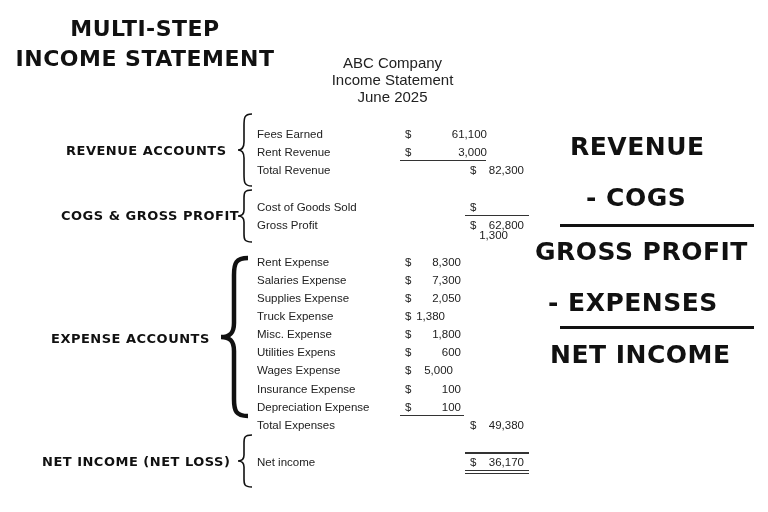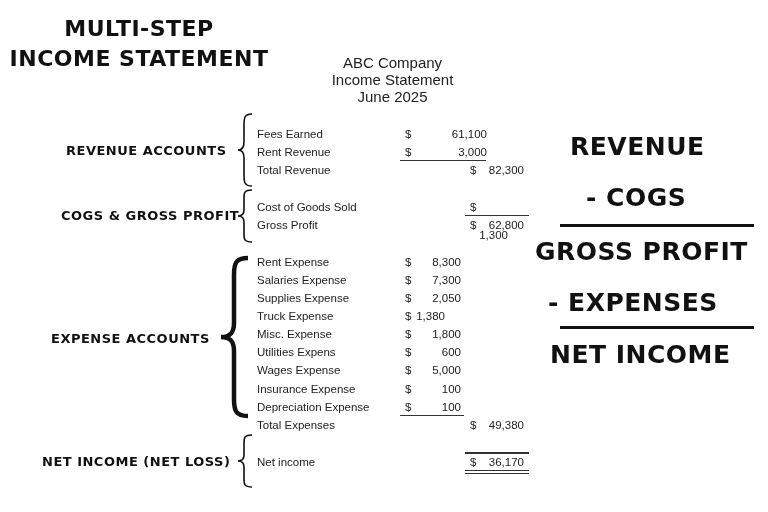--- a/index.html
+++ b/index.html
@@ -5,21 +5,21 @@
     html, body { margin: 0; padding: 0; }
     body {
       width: 768px; height: 512px; background: #ffffff; position: relative; overflow: hidden;
       font-family: "Liberation Sans", sans-serif; color: #1a1a1a;
     }
     .abs { position: absolute; }
     .heavy {
       font-family: "DejaVu Sans", sans-serif; font-weight: 900; color: #111111;
       letter-spacing: 0.5px; white-space: nowrap;
     }
-    .main-title { left: 8px; top: 14px; width: 262px; text-align: center; font-size: 22px; line-height: 30px; }
+    .main-title { left: 14px; top: 14px; width: 262px; text-align: center; font-size: 22px; line-height: 30px; }
     .section-label { font-size: 13px; }
     .doc-header { left: 320px; top: 54px; width: 145px; text-align: center; font-size: 15px; line-height: 17px; color: #222; }
     .row { position: absolute; left: 257px; height: 18px; font-size: 11.5px; line-height: 18px; color: #222; white-space: nowrap; }
     .amt { position: absolute; font-size: 11.5px; line-height: 18px; white-space: nowrap; color: #222; }
     .dollar { position: absolute; }
     .num { position: absolute; text-align: right; }
     .line { position: absolute; height: 1px; background: #333; }
     .brace { position: absolute; }
     .formula { font-size: 25px; }
     .formula-rule { position: absolute; height: 3px; background: #111; }
@@ -127,21 +127,21 @@
 
 <div class="row" style="top:343px;"><span>Utilities Expens</span></div>
 <div class="amt" style="left:405px; top:343px; width:56px;">
     <span class="dollar" style="left:0;">$</span>
     <span class="num" style="right:0;">600</span>
   </div>
 
 <div class="row" style="top:361px;"><span>Wages Expense</span></div>
 <div class="amt" style="left:405px; top:361px; width:56px;">
     <span class="dollar" style="left:0;">$</span>
-    <span class="num" style="right:0;">5,000</span>
+    <span class="num" style="right:8px;">5,000</span>
   </div>
 
 <div class="row" style="top:380px;"><span>Insurance Expense</span></div>
 <div class="amt" style="left:405px; top:380px; width:56px;">
     <span class="dollar" style="left:0;">$</span>
     <span class="num" style="right:0;">100</span>
   </div>
 
 <div class="row" style="top:398px;"><span>Depreciation Expense</span></div>
 <div class="amt" style="left:405px; top:398px; width:56px;">

